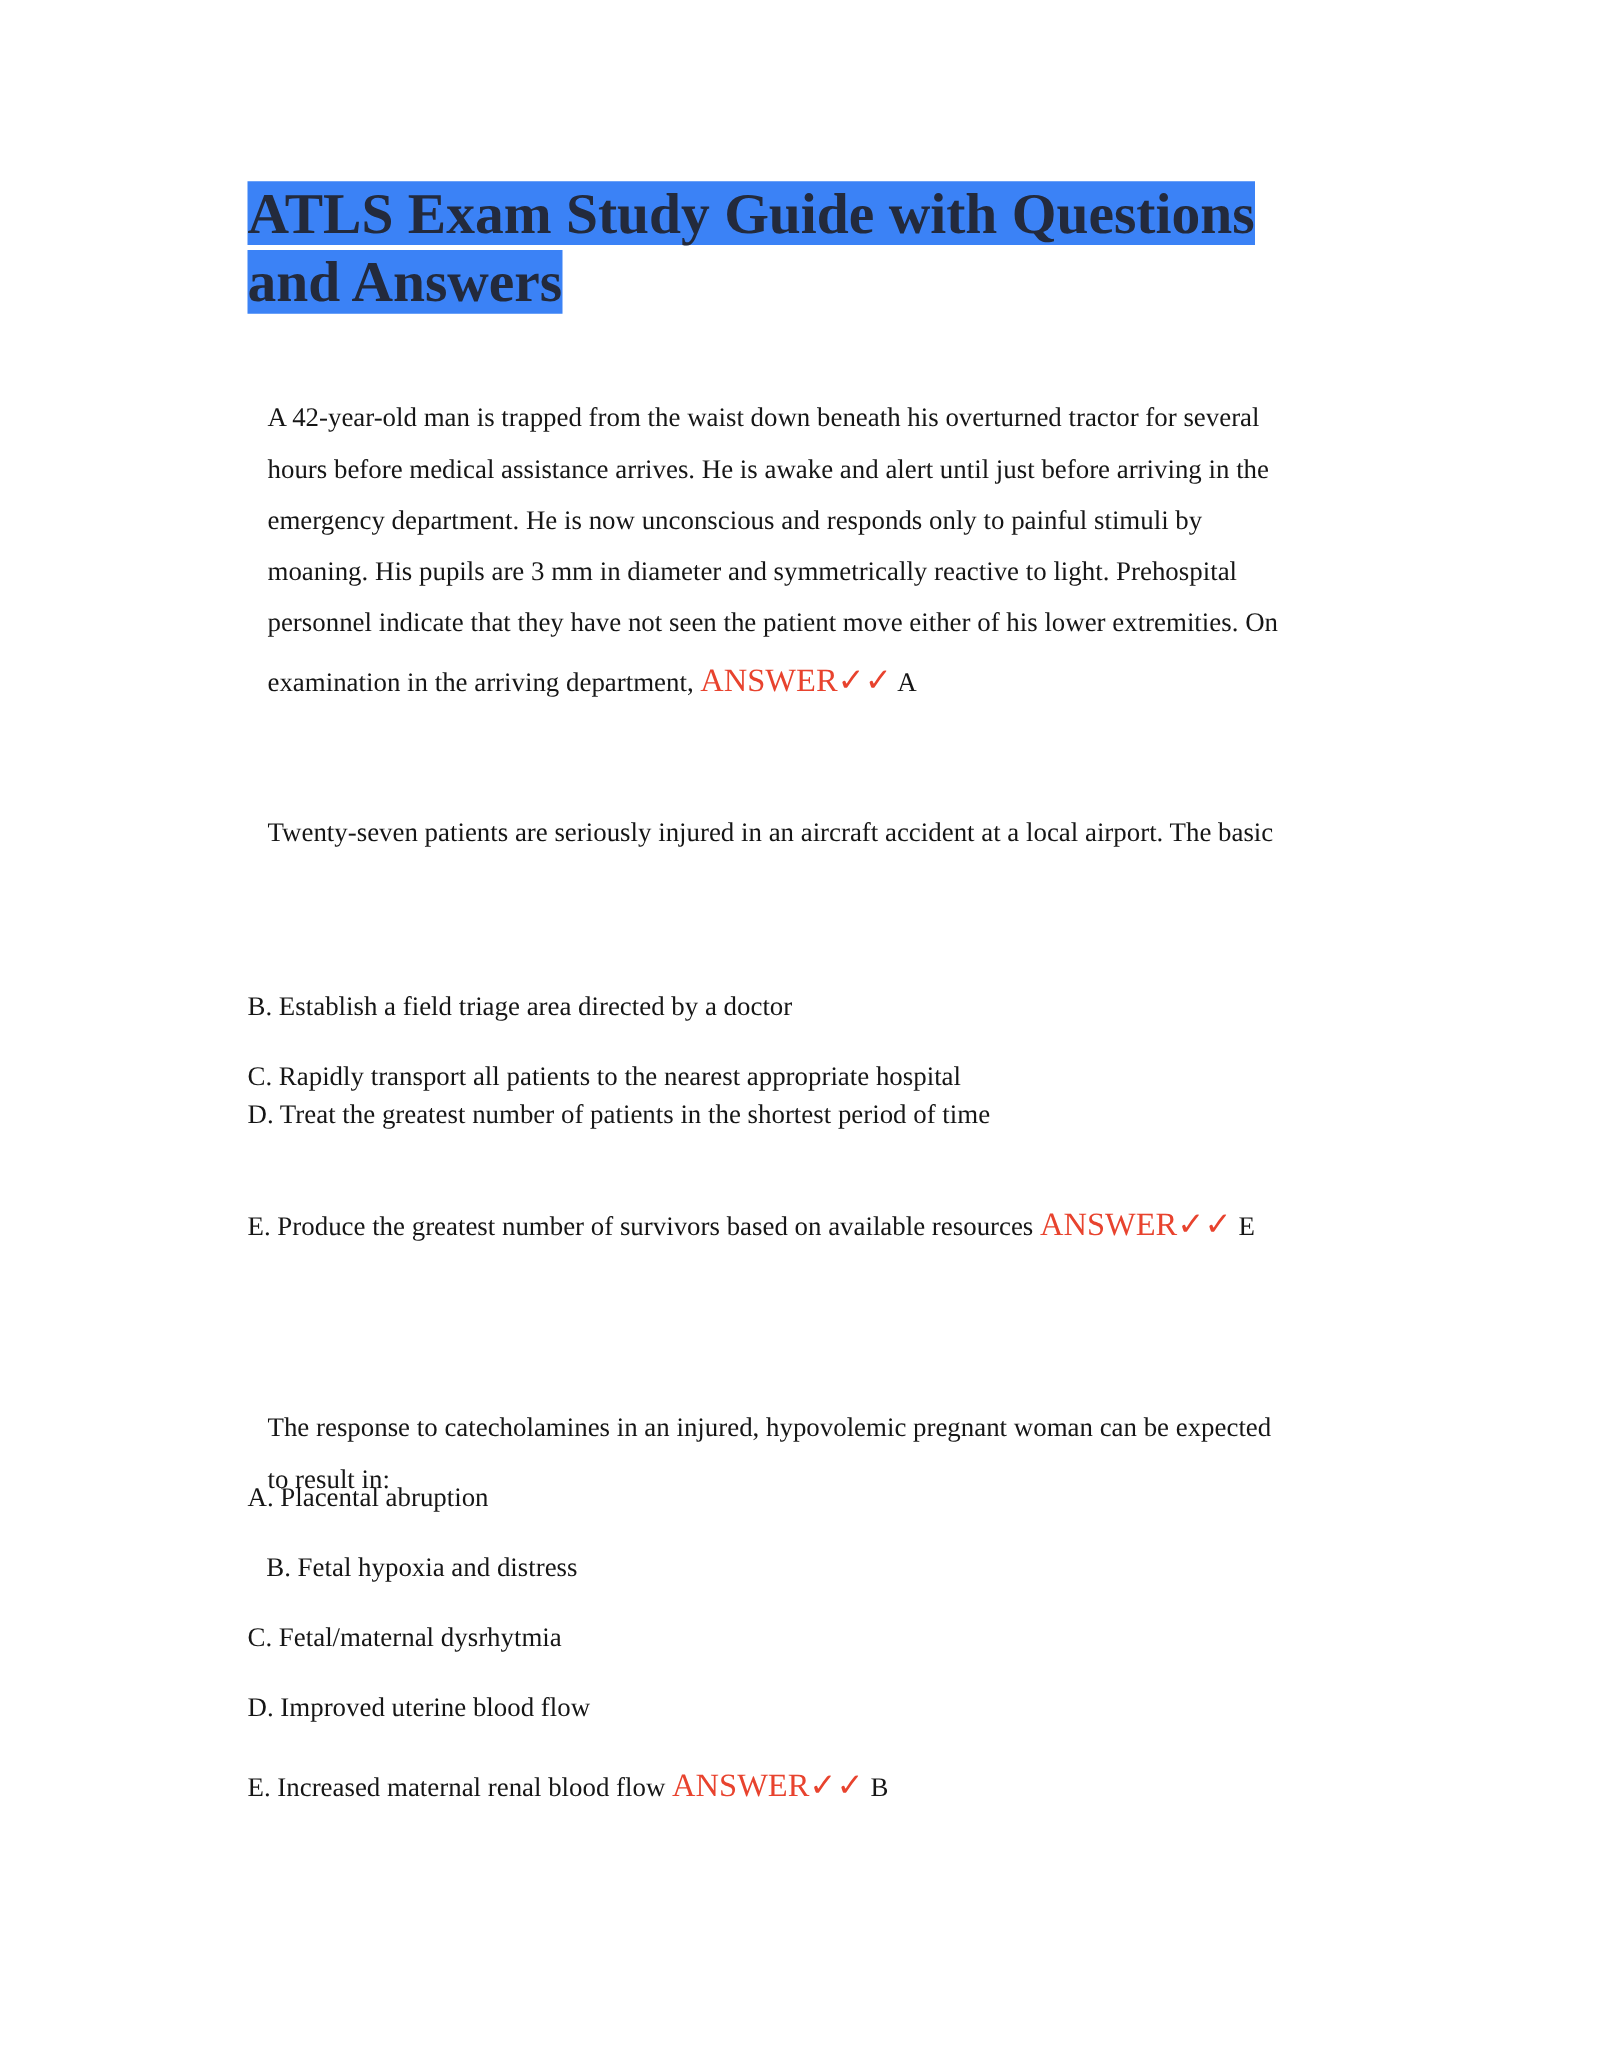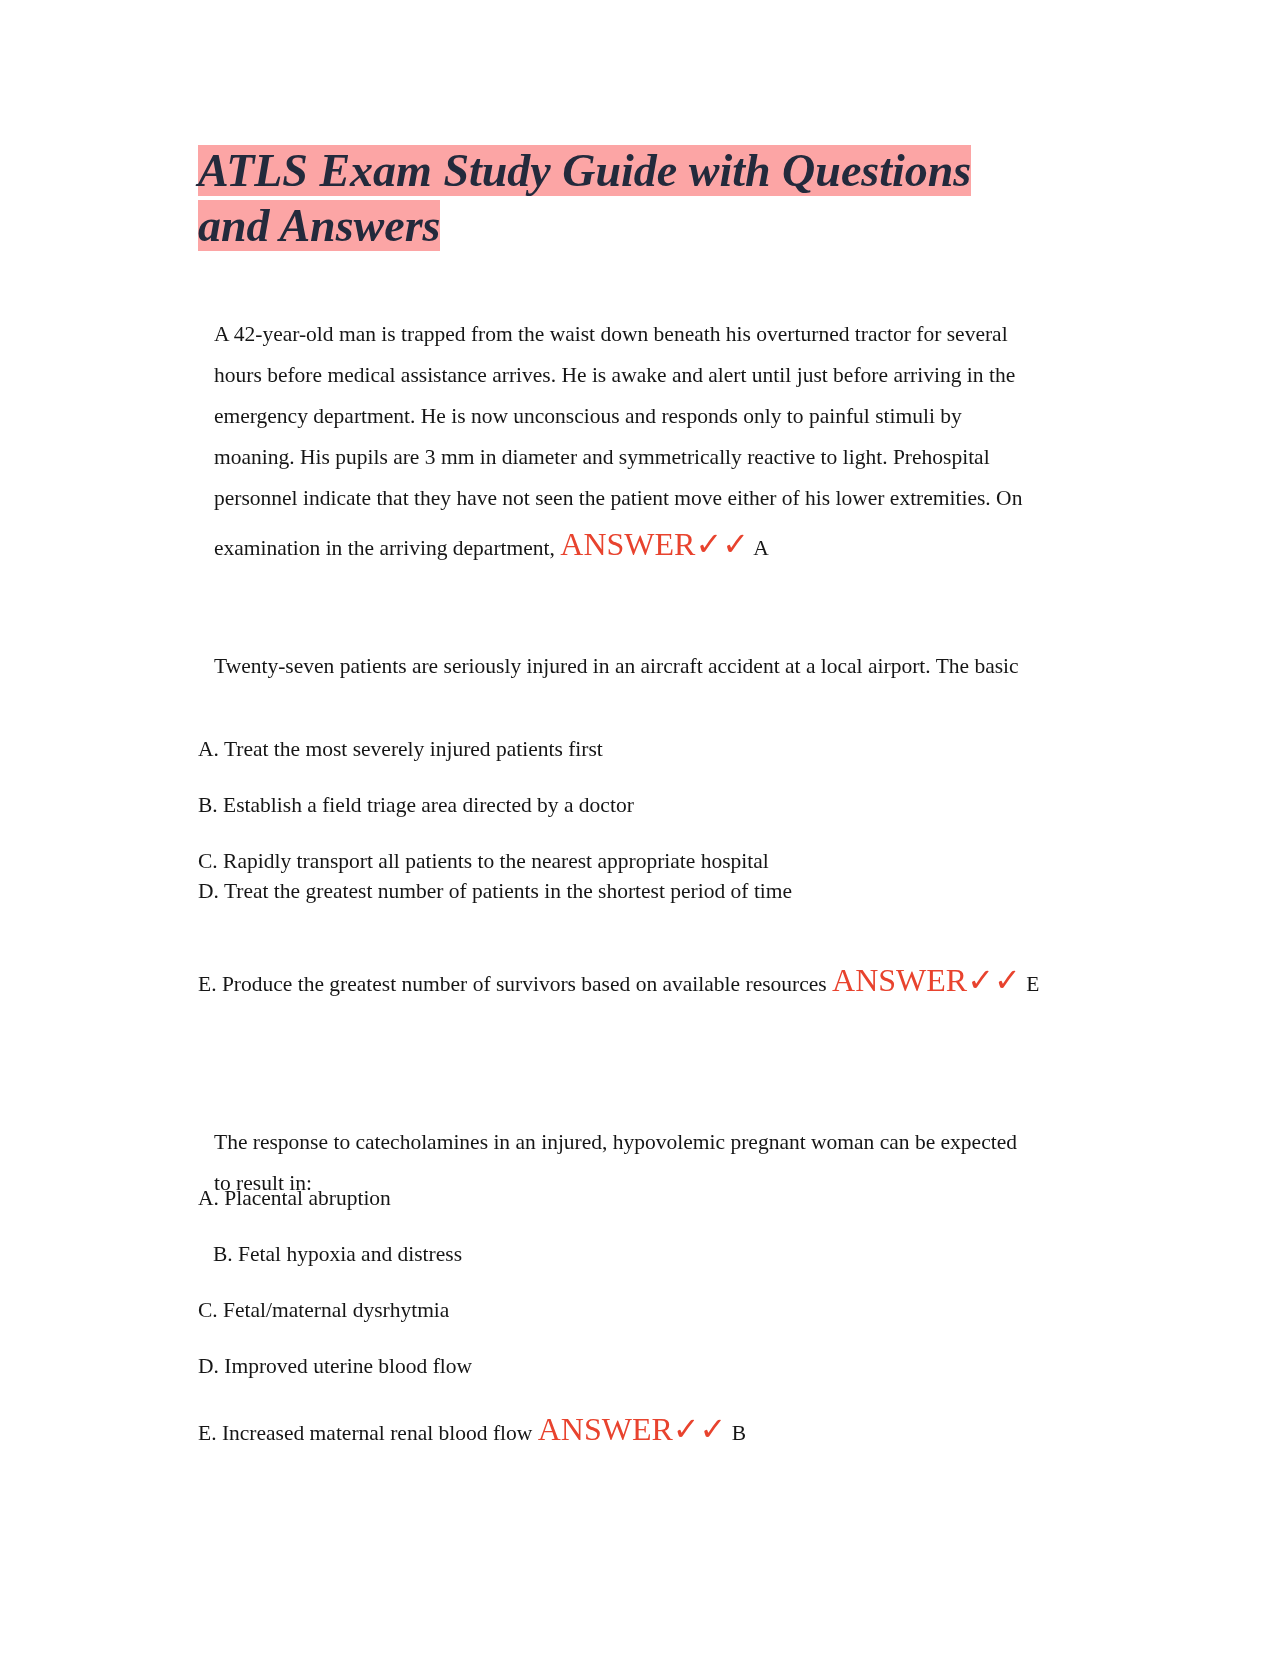--- a/index.html
+++ b/index.html
@@ -26,43 +26,42 @@
       top: 143px;
       margin: 0;
       font-family: "Liberation Serif", "DejaVu Serif", serif;
       font-weight: bold;
       font-size: 46px;
       line-height: 55px;
       color: #232a3c;
       width: 900px;
     }
     .title .hl {
-      background: #fca5a5;
+      background: #3b82f6;
       box-decoration-break: clone;
       -webkit-box-decoration-break: clone;
       padding: 0 0 0 0;
-      font-style: italic;
     }
     .body-text {
       position: absolute;
       left: 198px;
       font-size: 21.5px;
       line-height: 41px;
       width: 900px;
       margin: 16px;
       color: #161616;
     }
     .line {
       display: block;
       white-space: nowrap;
       height: 41px;
     }
     .answer {
       color: #e8432e;
-      font-size: 32px;
+      font-size: 26px;
     }
     .answer-letter {
       color: #161616;
     }
     .option {
       position: absolute;
       left: 198px;
       font-size: 21.5px;
       line-height: 30px;
       white-space: nowrap;
@@ -84,21 +83,20 @@
     <span class="line">hours before medical assistance arrives. He is awake and alert until just before arriving in the</span>
     <span class="line">emergency department. He is now unconscious and responds only to painful stimuli by</span>
     <span class="line">moaning. His pupils are 3 mm in diameter and symmetrically reactive to light. Prehospital</span>
     <span class="line">personnel indicate that they have not seen the patient move either of his lower extremities. On</span>
     <span class="line" style="margin-top:5px;"><span>examination in the arriving department,</span> <span class="answer">ANSWER✓✓</span> <span class="answer-letter">A</span></span>
   </div>
 
   <div class="body-text" style="top:630px;">
     <span class="line">Twenty-seven patients are seriously injured in an aircraft accident at a local airport. The basic</span>
   </div>
-  <div class="option" style="top:734px;">A. Treat the most severely injured patients first</div>
   <div class="option" style="top:790px;">B. Establish a field triage area directed by a doctor</div>
   <div class="option" style="top:846px;">C. Rapidly transport all patients to the nearest appropriate hospital</div>
   <div class="option" style="top:876px;">D. Treat the greatest number of patients in the shortest period of time</div>
   <div class="option" style="top:965px;"><span>E. Produce the greatest number of survivors based on available resources</span> <span class="answer">ANSWER✓✓</span> <span class="answer-letter">E</span></div>
 
   <div class="body-text" style="top:1106px;">
     <span class="line">The response to catecholamines in an injured, hypovolemic pregnant woman can be expected</span>
     <span class="line">to result in:</span>
   </div>
   <div class="option" style="top:1183px;">A. Placental abruption</div>

